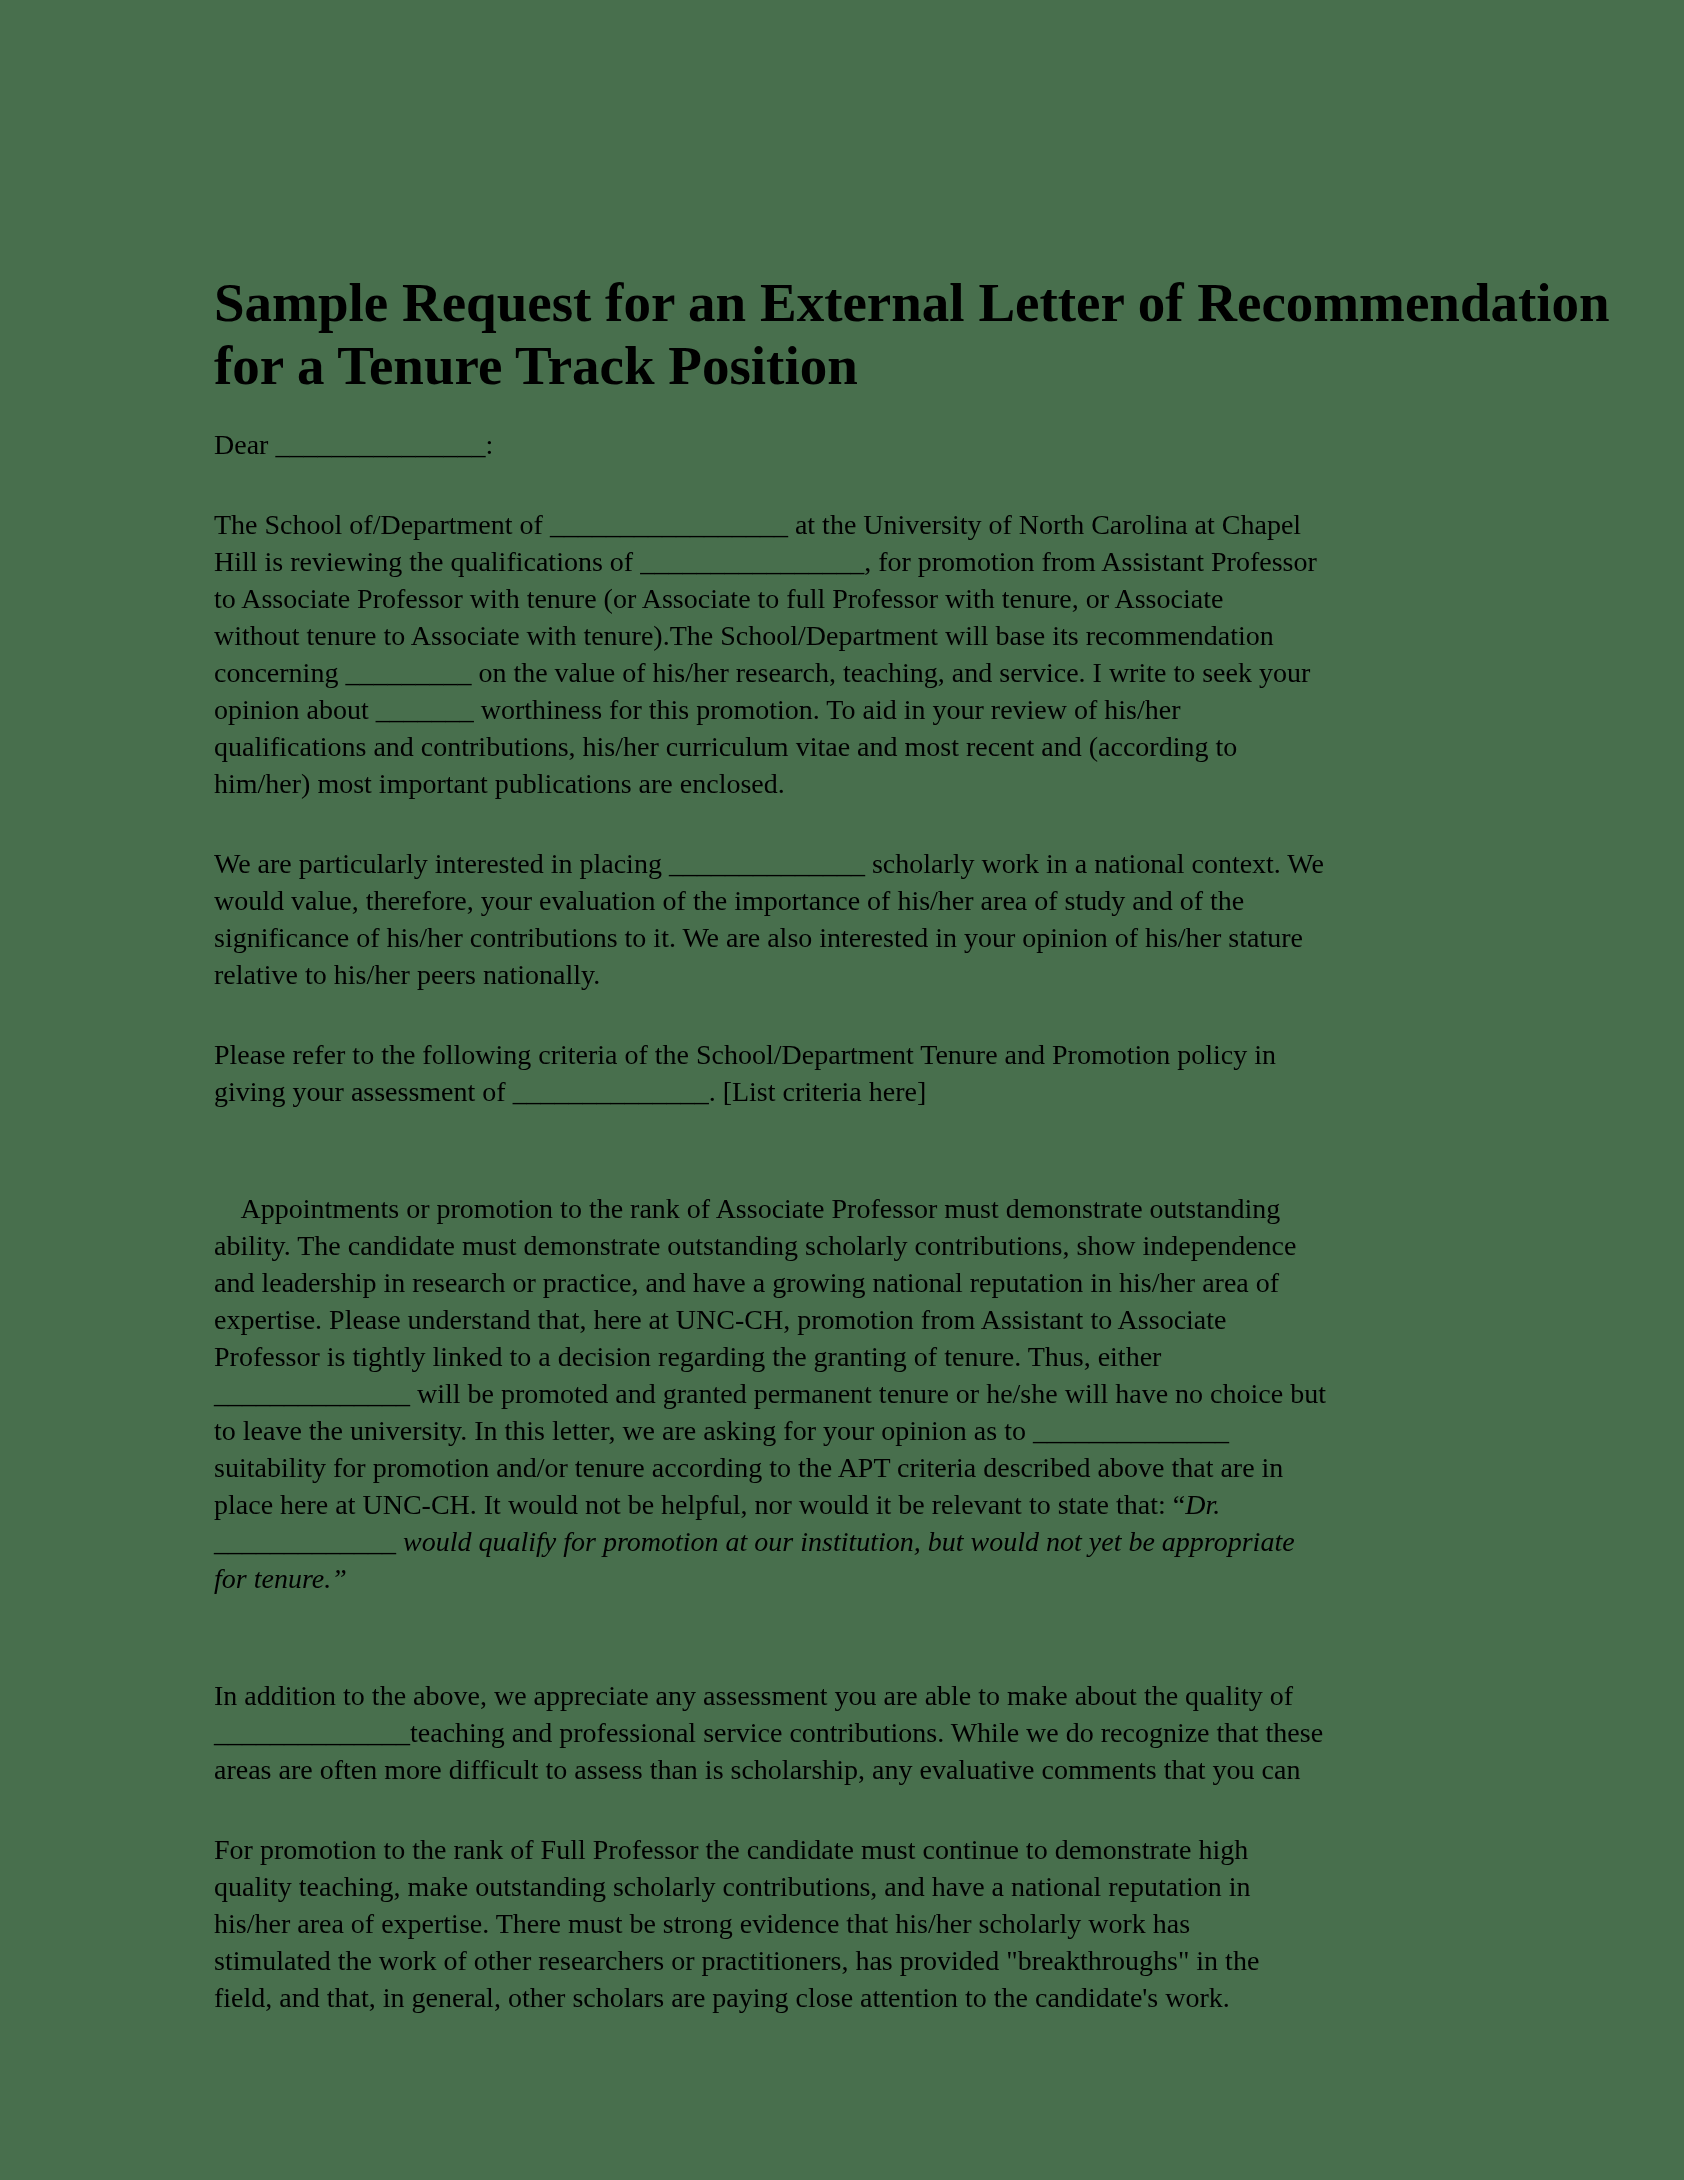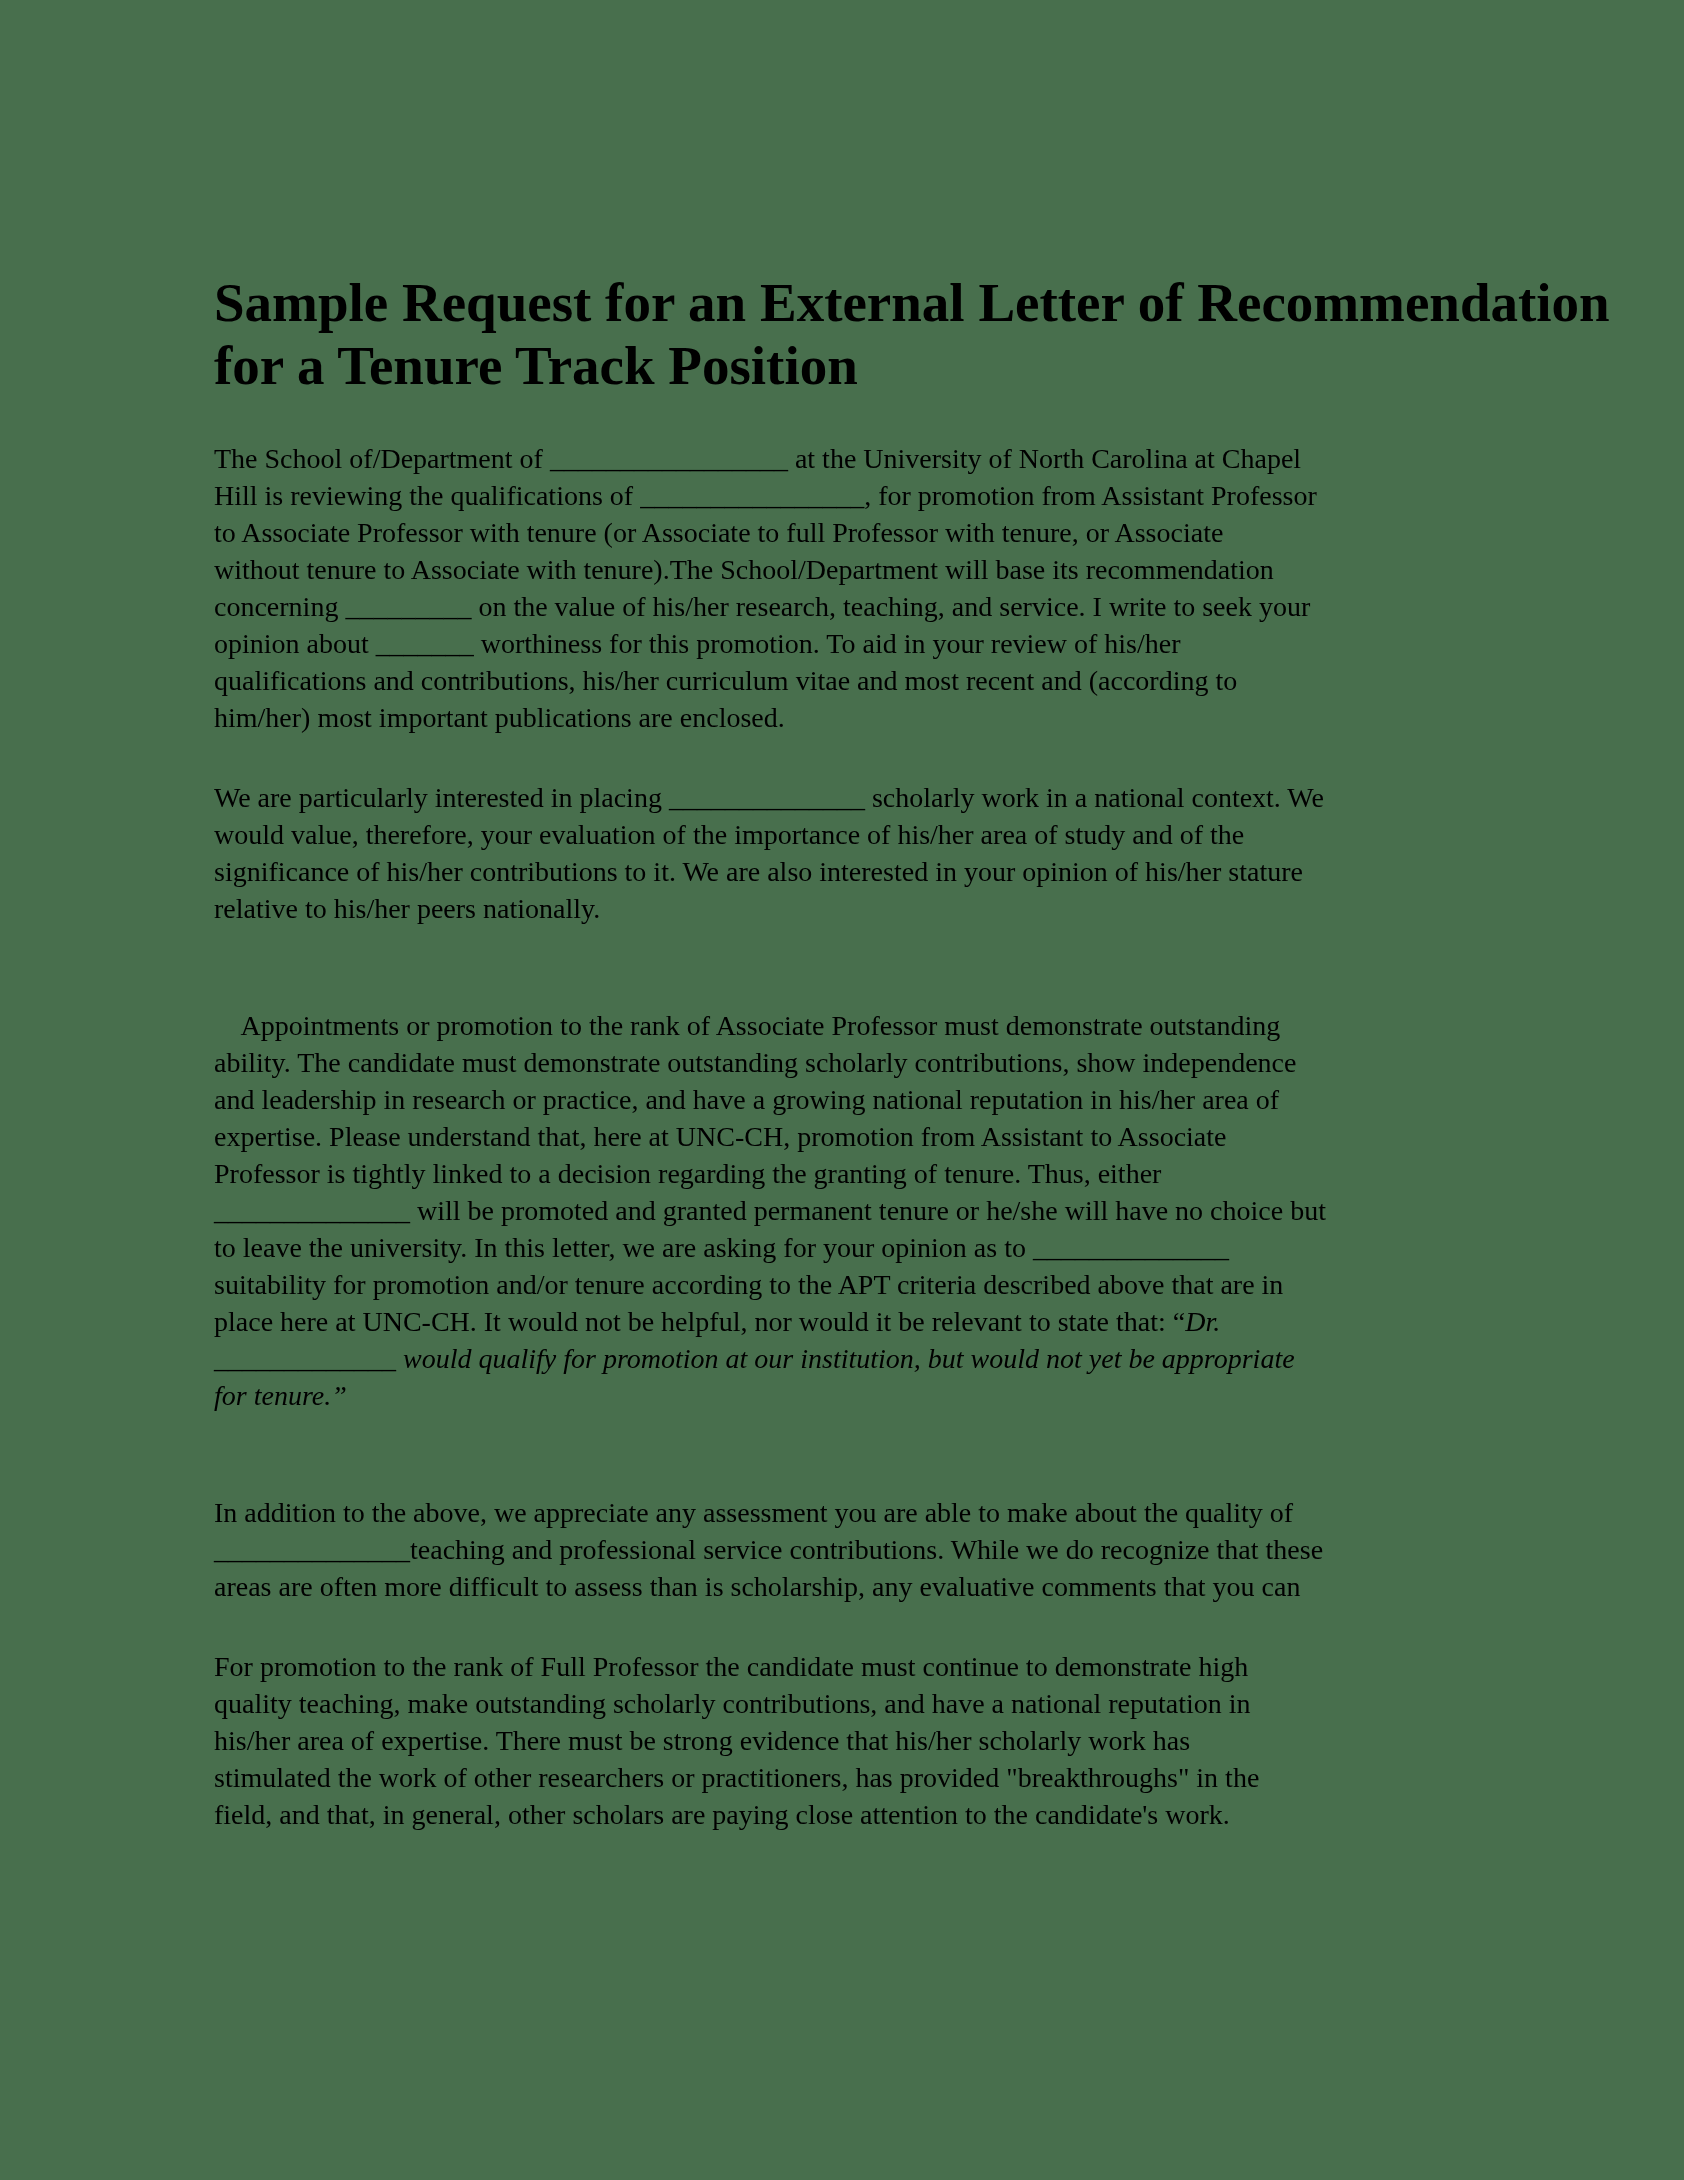--- a/index.html
+++ b/index.html
@@ -38,35 +38,38 @@
   .para.first-body { }
   .italic { font-style: italic; }
 </style>
 </head>
 <body style="background: rgb(72, 111, 77); color: rgb(0, 0, 0);">
 
 <div class="document">
   <h1 class="doc-title">Sample Request for an External Letter of Recommendation
 for a Tenure Track Position</h1>
 
+  <div class="para salutation">Dear _______________:</div>
 
   <div class="para first-body">The School of/Department of _________________ at the University of North Carolina at Chapel
 Hill is reviewing the qualifications of ________________, for promotion from Assistant Professor
 to Associate Professor with tenure (or Associate to full Professor with tenure, or Associate
 without tenure to Associate with tenure).The School/Department will base its recommendation
 concerning _________ on the value of his/her research, teaching, and service. I write to seek your
 opinion about _______ worthiness for this promotion. To aid in your review of his/her
 qualifications and contributions, his/her curriculum vitae and most recent and (according to
 him/her) most important publications are enclosed.</div>
 
   <div class="para">We are particularly interested in placing ______________ scholarly work in a national context. We
 would value, therefore, your evaluation of the importance of his/her area of study and of the
 significance of his/her contributions to it. We are also interested in your opinion of his/her stature
 relative to his/her peers nationally.</div>
 
+  <div class="para">Please refer to the following criteria of the School/Department Tenure and Promotion policy in
+giving your assessment of ______________. [List criteria here]</div>
 
   <div class="para">
     <span>Appointments or promotion to the rank of Associate Professor must demonstrate outstanding
 ability. The candidate must demonstrate outstanding scholarly contributions, show independence
 and leadership in research or practice, and have a growing national reputation in his/her area of
 expertise. Please understand that, here at UNC-CH, promotion from Assistant to Associate
 Professor is tightly linked to a decision regarding the granting of tenure. Thus, either
 ______________ will be promoted and granted permanent tenure or he/she will have no choice but
 to leave the university. In this letter, we are asking for your opinion as to ______________
 suitability for promotion and/or tenure according to the APT criteria described above that are in

